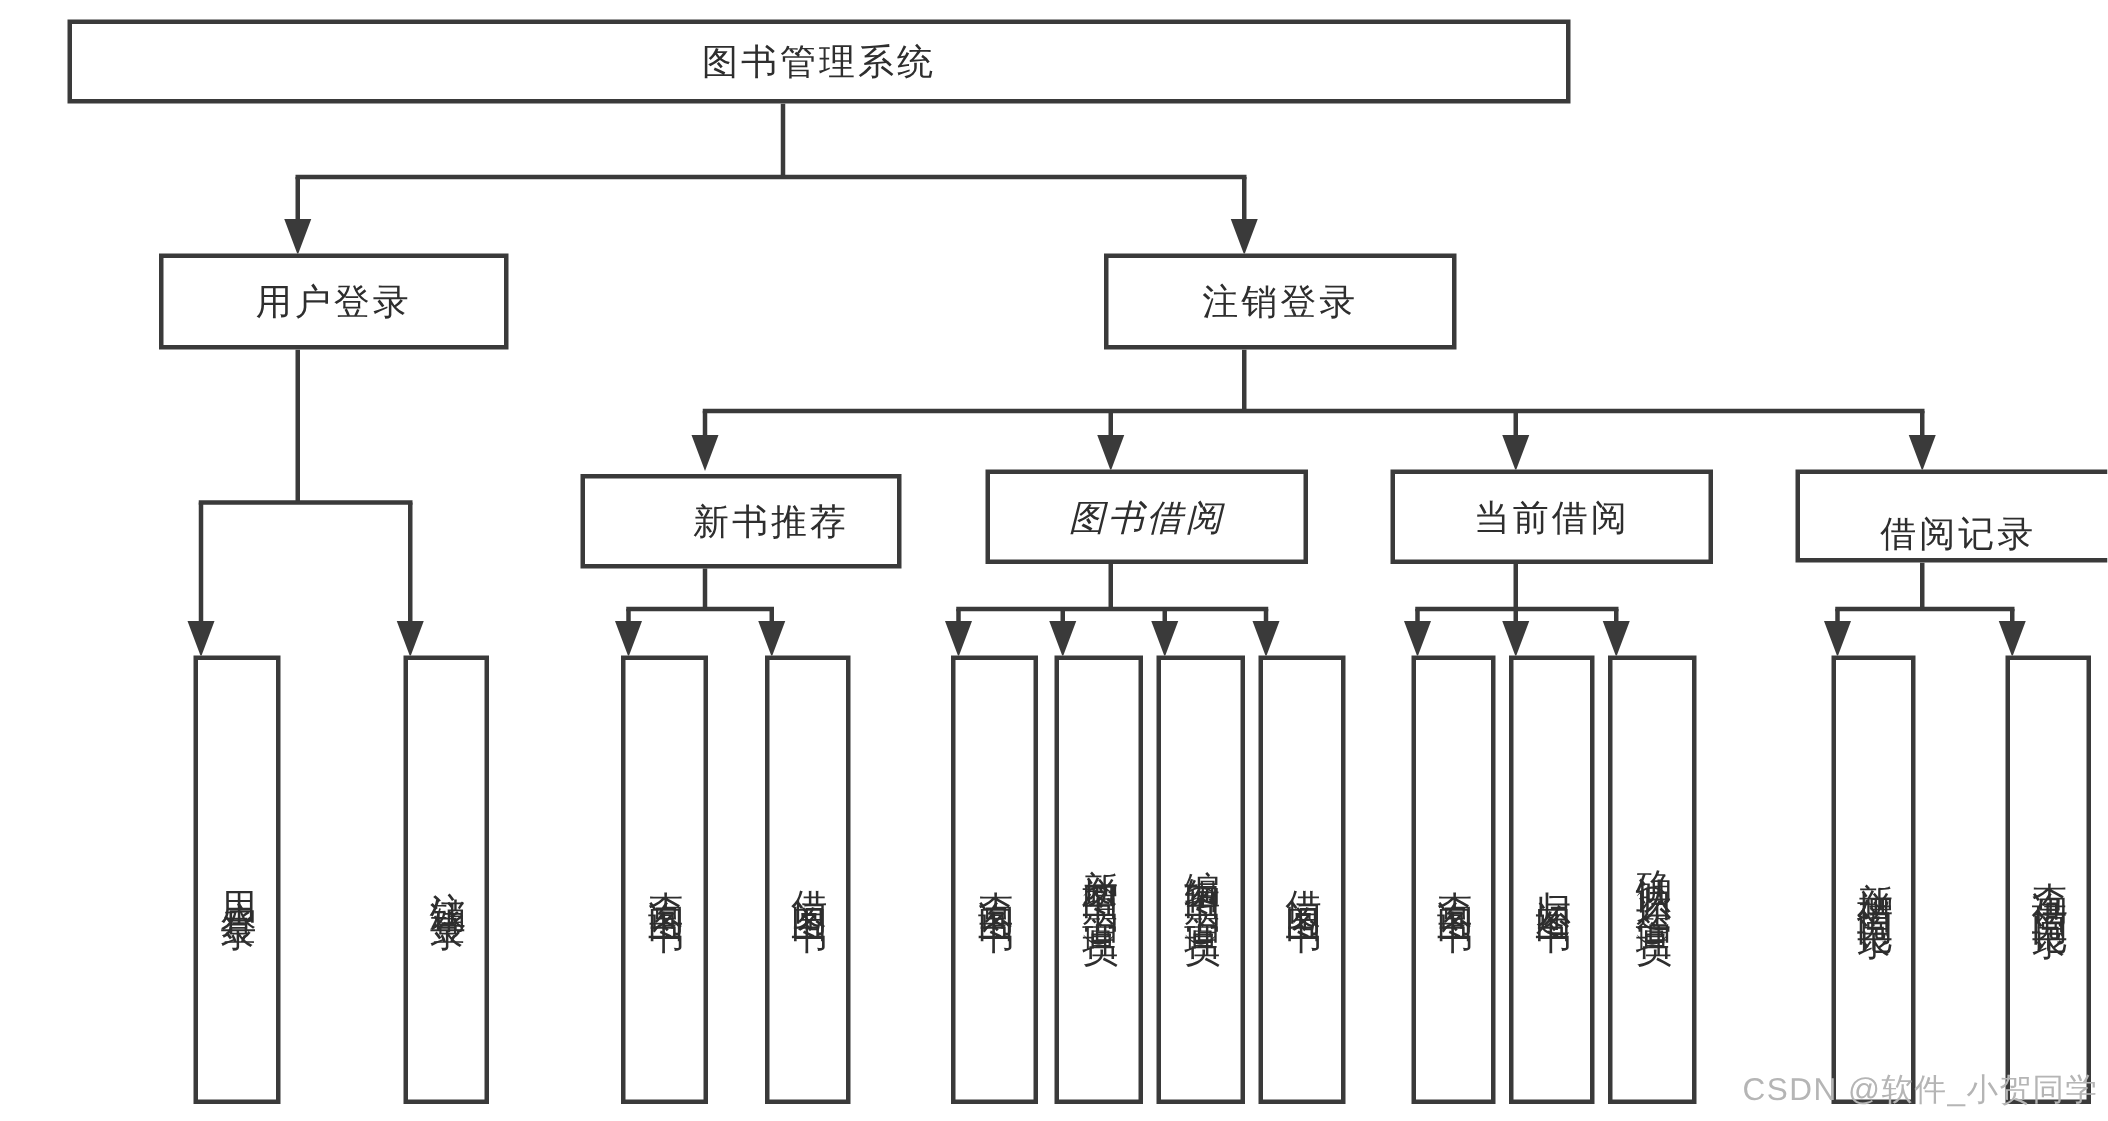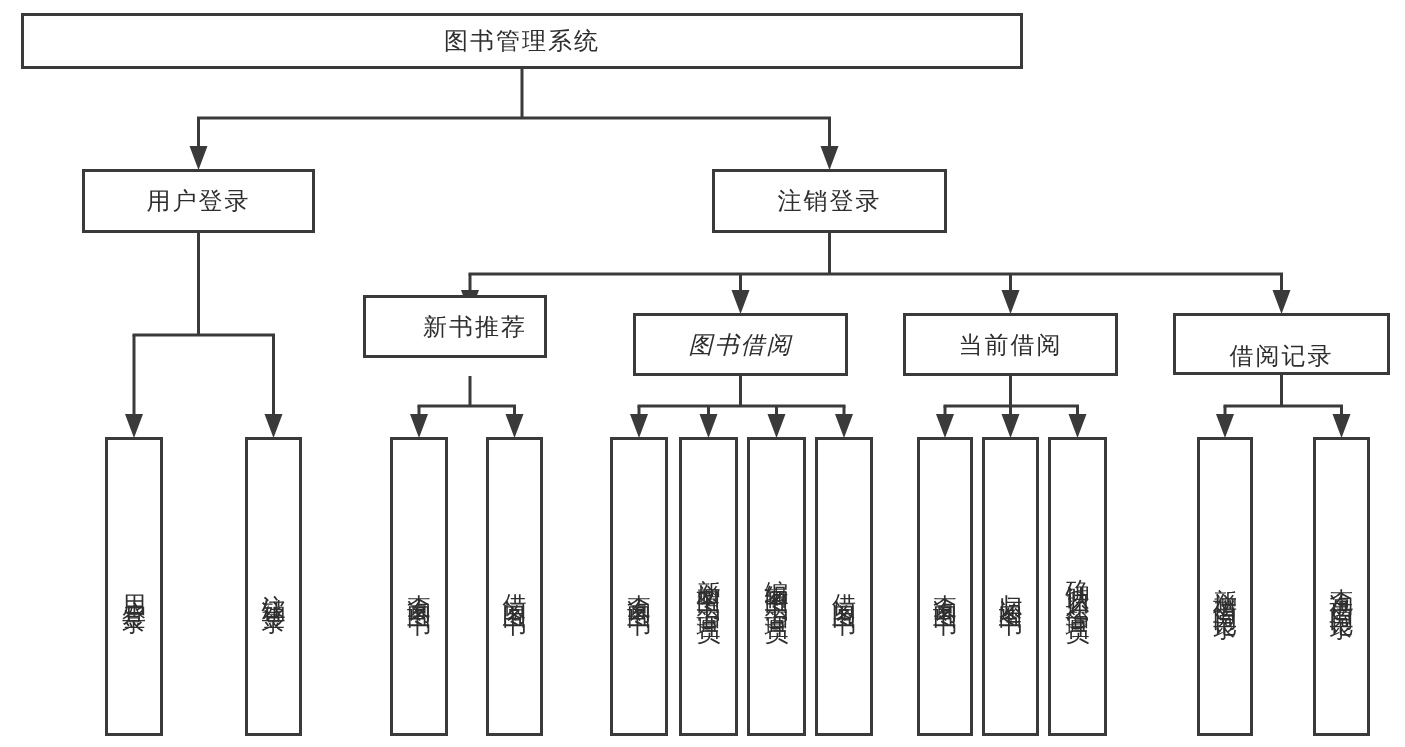--- a/index.html
+++ b/index.html
@@ -21,20 +21,21 @@
     width: 1405px; height: 747px;
   }
   .node {
     position: absolute;
     background: #ffffff;
     border: 3px solid var(--box-border, #3a3a3a);
     display: flex;
     align-items: center;
     justify-content: center;
     color: var(--text, #2e2e2e);
+    margin-left: 24px;
   }
   .node.h .node-label {
     font-size: 24px;
     letter-spacing: 2px;
     white-space: nowrap;
   }
   .node.v .node-label {
     writing-mode: vertical-rl;
     text-orientation: mixed;
     font-size: 24px;
@@ -113,21 +114,21 @@
   <div>
       <div class="node h" style="left: 21px; top: 13px; width: 1002px; height: 56px;">
         <span class="node-label">图书管理系统</span>
       </div>
       <div class="node h" style="left: 82px; top: 169px; width: 233px; height: 64px;">
         <span class="node-label">用户登录</span>
       </div>
       <div class="node h" style="left: 712px; top: 169px; width: 235px; height: 64px;">
         <span class="node-label">注销登录</span>
       </div>
-      <div class="node h" style="left: 363px; top: 295px; width: 184px; height: 63px; padding-left: 40px;">
+      <div class="node h" style="left: 363px; top: 316px; width: 214px; height: 63px; padding-left: 40px;">
         <span class="node-label">新书推荐</span>
       </div>
       <div class="node h" style="left: 633px; top: 313px; width: 215px; height: 63px; font-style: italic;">
         <span class="node-label">图书借阅</span>
       </div>
       <div class="node h" style="left: 903px; top: 313px; width: 215px; height: 63px;">
         <span class="node-label">当前借阅</span>
       </div>
       <div class="node h" style="left: 1173px; top: 313px; width: 217px; height: 62px; align-items: flex-end;">
         <span class="node-label">借阅记录</span>
@@ -165,13 +166,14 @@
       <div class="node v" style="left: 1048px; top: 437px; width: 59px; height: 299px;">
         <span class="node-label">确认归还（管理员）</span>
       </div>
       <div class="node v" style="left: 1197px; top: 437px; width: 56px; height: 299px;">
         <span class="node-label">新增借阅记录</span>
       </div>
       <div class="node v" style="left: 1313px; top: 437px; width: 57px; height: 299px;">
         <span class="node-label">查询借阅记录</span>
       </div>
     </div>
+  <div class="watermark">CSDN @软件_小贺同学</div>
 </div>
 
 </body></html>

